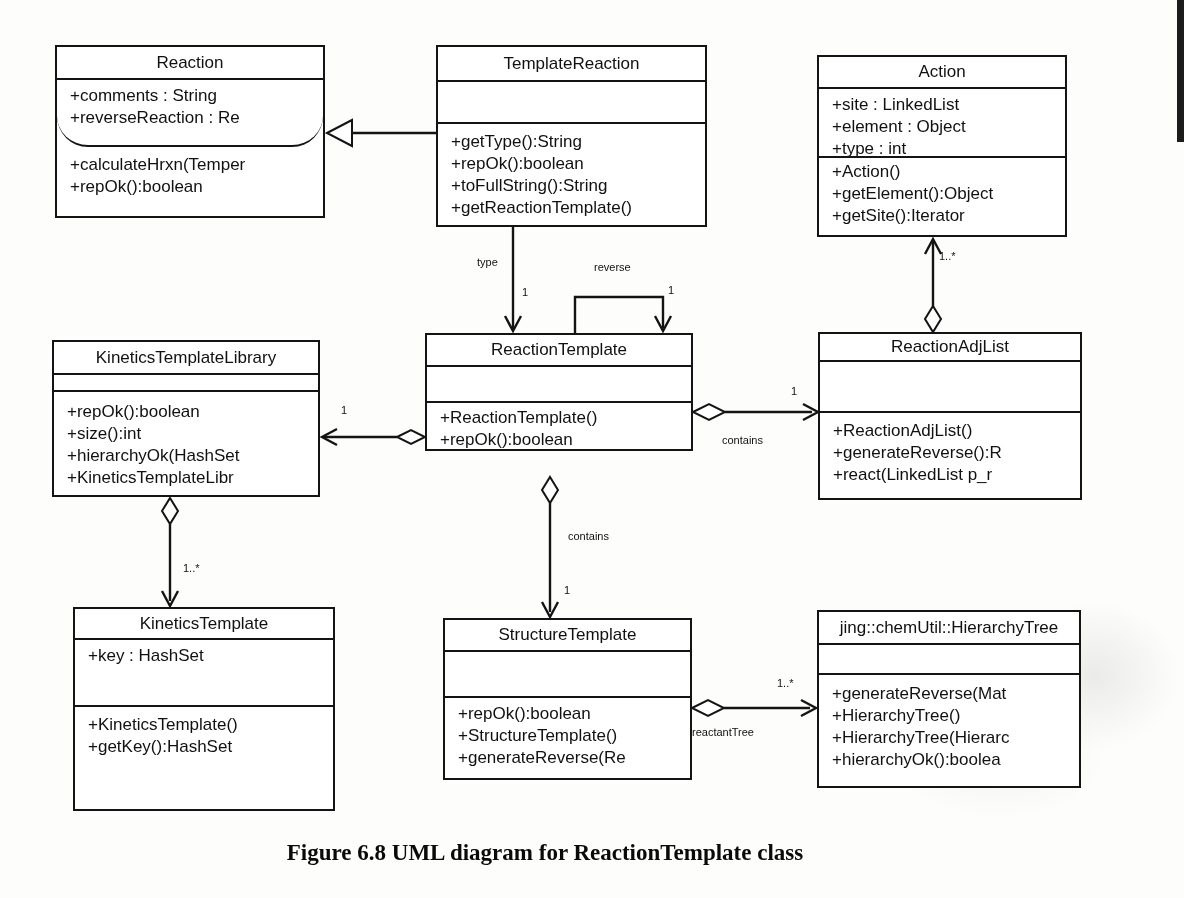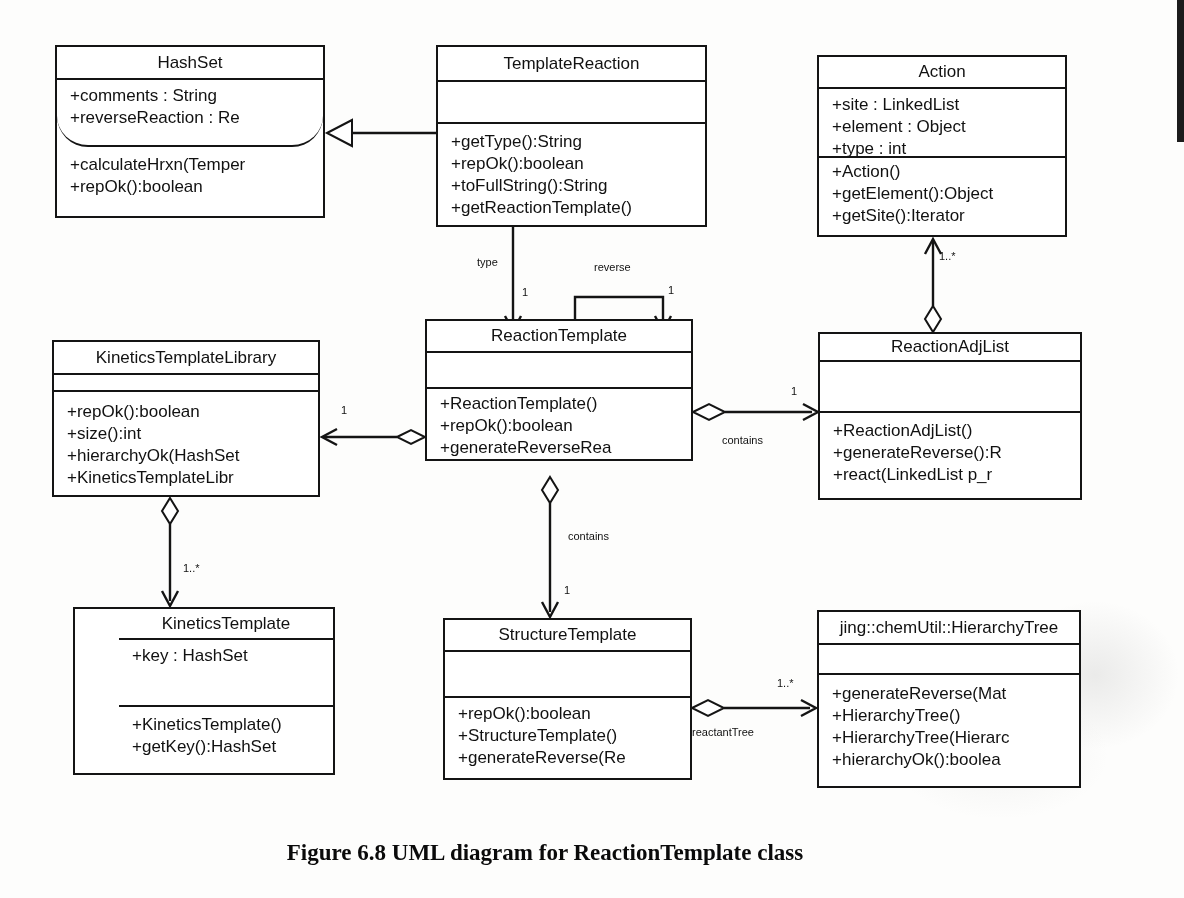--- a/index.html
+++ b/index.html
@@ -134,21 +134,21 @@
     </g>
 
     <g>
       <polygon class="hollow" points="692,708 708,700 724,708 708,716"></polygon>
       <line x1="724" y1="708" x2="810" y2="708"></line>
       <polyline points="801,700 816,708 801,716"></polyline>
     </g>
   </svg>
 
   <div class="uml-class" style="left:55px;top:45px;width:270px;height:173px;">
-    <div class="uml-title" style="height:31px;">HashSet</div>
+    <div class="uml-title" style="height:31px;">Reaction</div>
     <div class="uml-attrs" style="height:67px;border-radius:31px;">
         <div class="member">+comments : String</div>
         <div class="member">+reverseReaction : Re</div>
       </div>
     <div class="uml-methods">
         <div class="member">+calculateHrxn(Temper</div>
         <div class="member">+repOk():boolean</div>
       </div>
   </div>
 
@@ -181,41 +181,41 @@
     <div class="uml-title" style="height:31px;">KineticsTemplateLibrary</div>
     <div class="uml-attrs" style="height:17px;"></div>
     <div class="uml-methods" style="padding-top:9px;">
         <div class="member">+repOk():boolean</div>
         <div class="member">+size():int</div>
         <div class="member">+hierarchyOk(HashSet</div>
         <div class="member">+KineticsTemplateLibr</div>
       </div>
   </div>
 
-  <div class="uml-class" style="left:425px;top:319px;width:268px;height:142px;">
+  <div class="uml-class" style="left:425px;top:333px;width:268px;height:118px;">
     <div class="uml-title" style="height:30px;">ReactionTemplate</div>
     <div class="uml-attrs" style="height:36px;"></div>
     <div class="uml-methods" style="padding-top:4px;">
         <div class="member">+ReactionTemplate()</div>
         <div class="member">+repOk():boolean</div>
         <div class="member">+generateReverseRea</div>
       </div>
   </div>
 
   <div class="uml-class" style="left:818px;top:332px;width:264px;height:168px;">
     <div class="uml-title" style="height:26px;">ReactionAdjList</div>
     <div class="uml-attrs" style="height:51px;"></div>
     <div class="uml-methods">
         <div class="member">+ReactionAdjList()</div>
         <div class="member">+generateReverse():R</div>
         <div class="member">+react(LinkedList p_r</div>
       </div>
   </div>
 
-  <div class="uml-class" style="left:73px;top:607px;width:262px;height:168px;padding-left:44px;">
+  <div class="uml-class" style="left:73px;top:607px;width:262px;height:204px;">
     <div class="uml-title" style="height:29px;">KineticsTemplate</div>
     <div class="uml-attrs" style="height:67px;">
         <div class="member">+key : HashSet</div>
       </div>
     <div class="uml-methods">
         <div class="member">+KineticsTemplate()</div>
         <div class="member">+getKey():HashSet</div>
       </div>
   </div>
 

